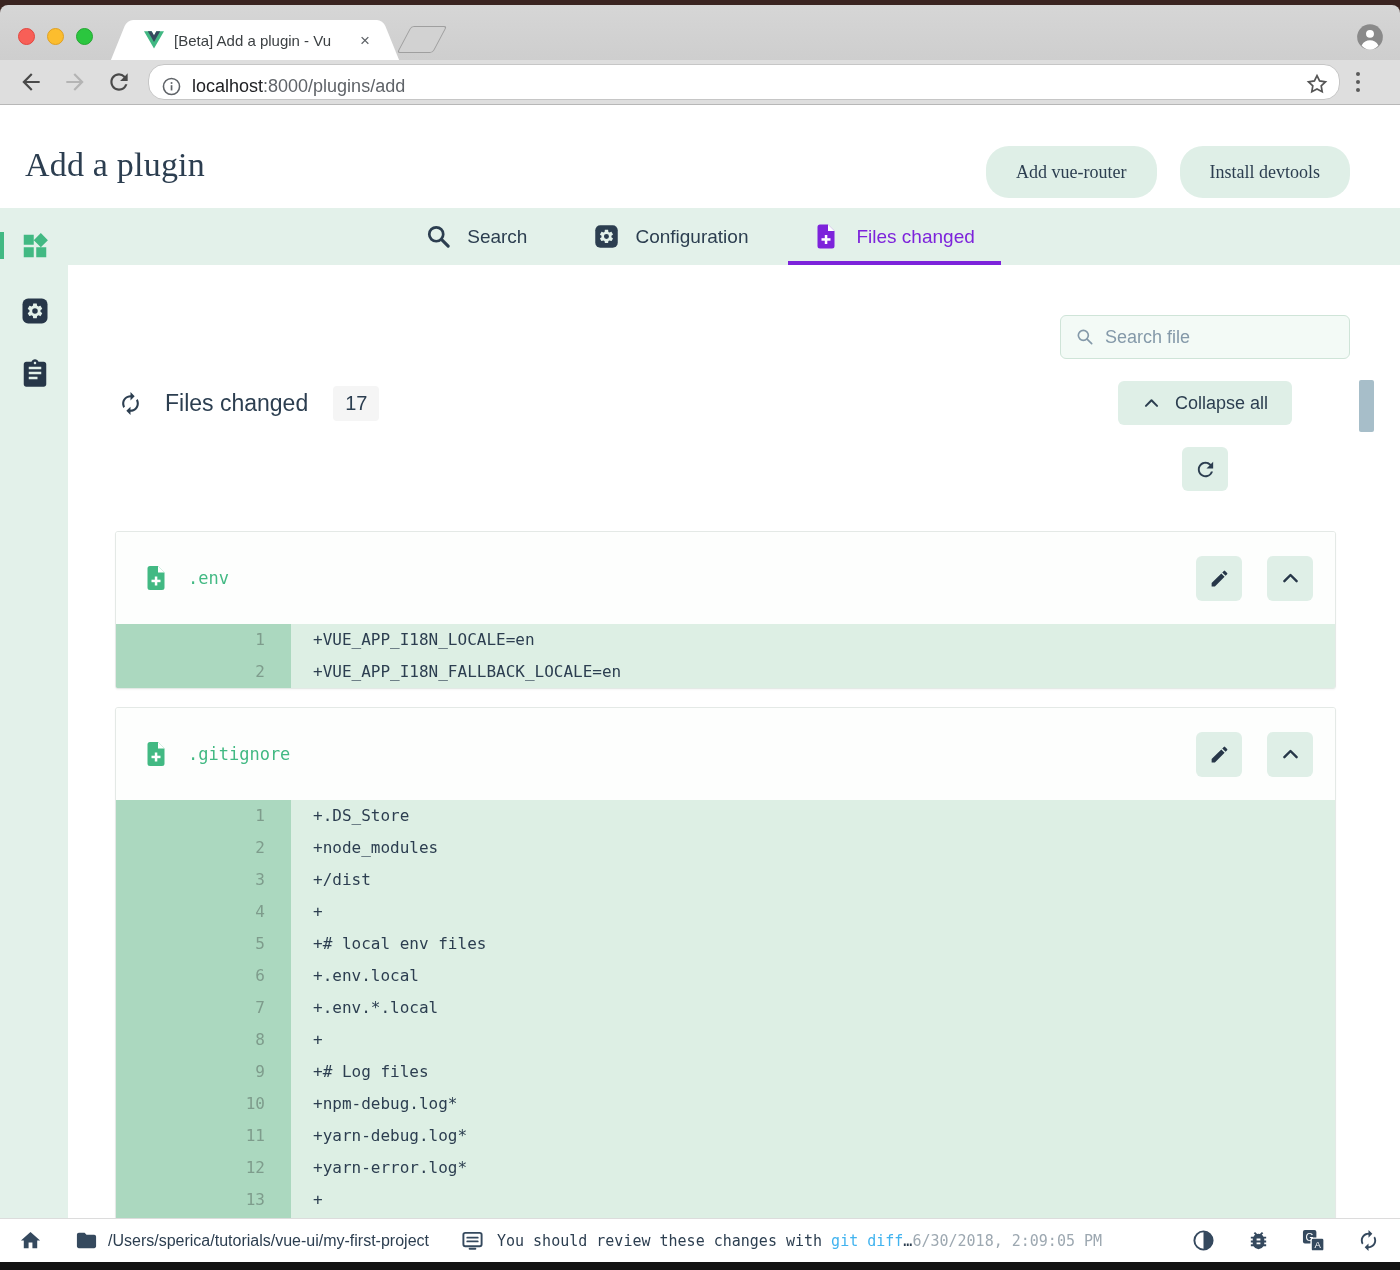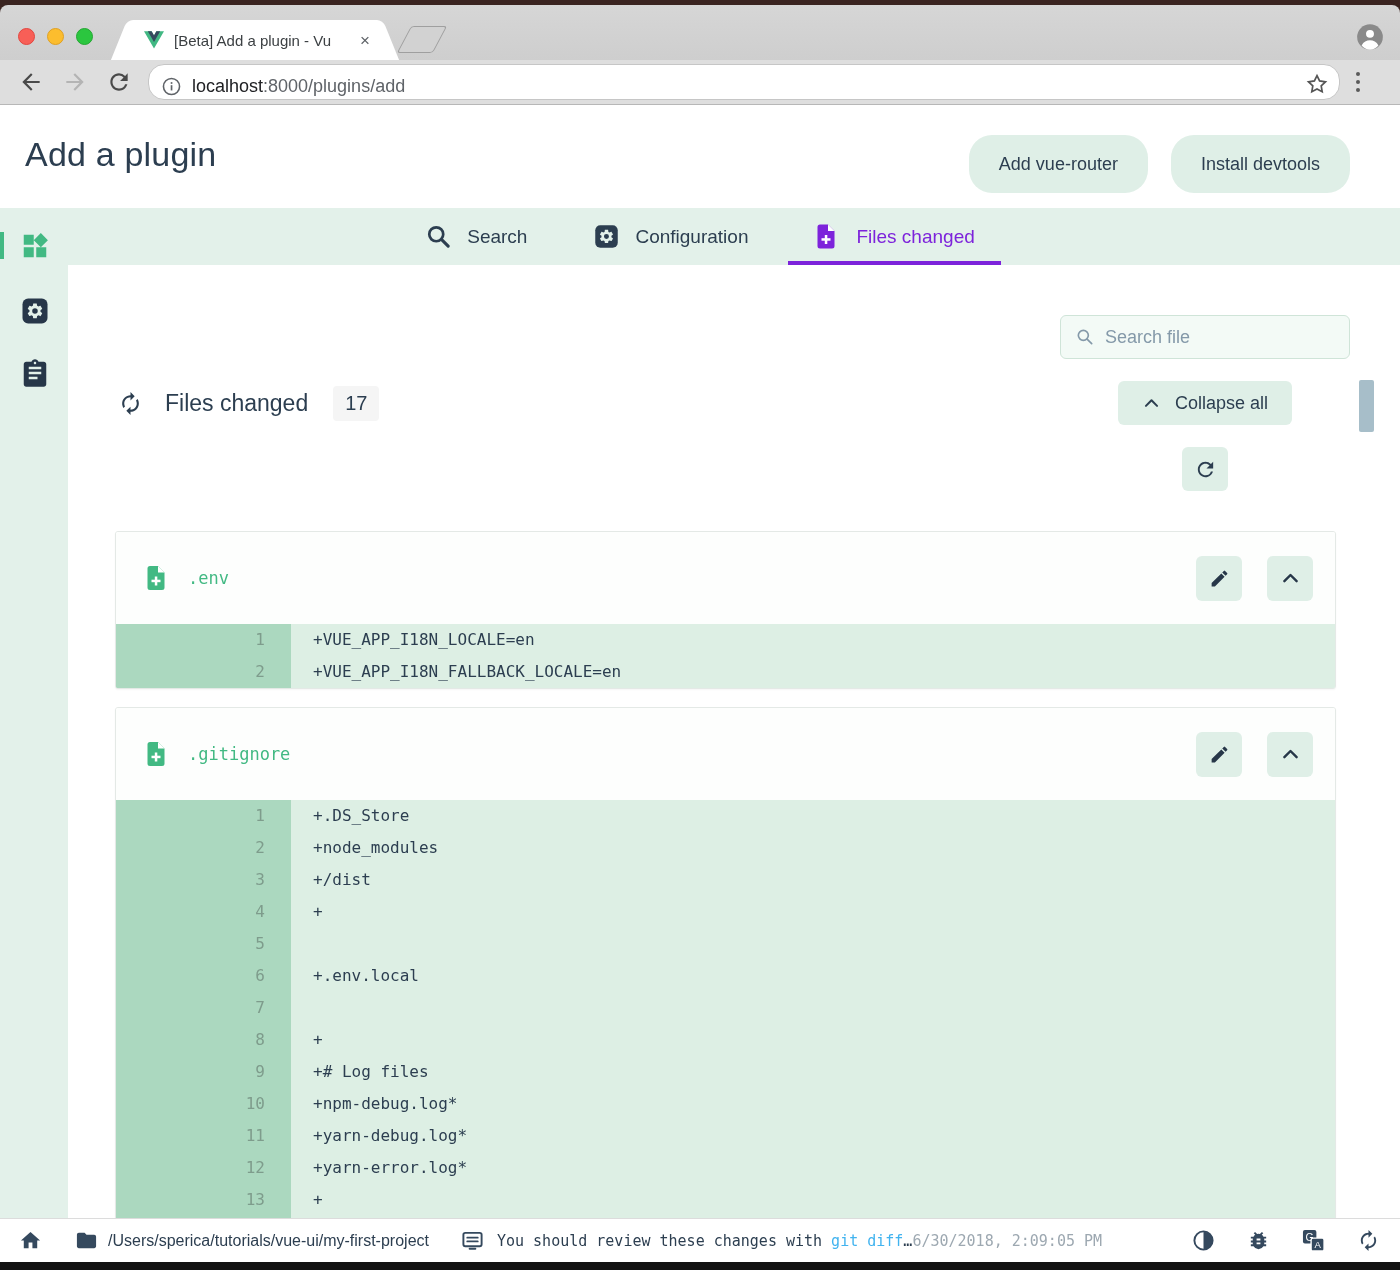--- a/index.html
+++ b/index.html
@@ -33,24 +33,24 @@
     border-radius:16px; display:flex; align-items:center; padding:8px 10px 0 12px; gap:10px; }
   .omni-text { font-size:18px; color:#202124; white-space:nowrap; }
   .omni-text .path { color:#5f6368; }
   .star { margin-left:auto; }
   .menu-dots { margin-left:16px; display:flex; flex-direction:column; gap:4px; }
   .menu-dots i { width:4px; height:4px; border-radius:50%; background:#5a5a5a; display:block;}
 
   
   .app { position:absolute; left:0; top:105px; width:1400px; height:1157px; background:#fff; }
 
-  .app-header { position:absolute; left:0; top:0; width:100%; height:103px; background:#fff; }
+  .app-header { position:absolute; left:0; top:11px; width:100%; height:103px; background:#fff;font-family:Liberation Serif, serif; }
   .page-title { position:absolute; left:25px; top:30px; font-size:34px; font-weight:400; color:#2c3e50; letter-spacing:.2px;}
   .header-actions { position:absolute; right:50px; top:30px; display:flex; gap:23px; }
-  .pill-btn { height:58px; padding:16px 30px; border:none; border-radius:23px; background:#dfefe7;
+  .pill-btn { height:52px; padding:16px 30px; border:none; border-radius:23px; background:#dfefe7;
     color:#2c3e50; font-size:18px; font-family:inherit; cursor:pointer; }
 
   .tab-bar { position:absolute; left:0; top:103px; width:100%; height:57px; background:#e3f1ea;
     display:flex; justify-content:center; align-items:stretch; gap:14px; }
   .tab-item { display:flex; align-items:center; gap:15px; padding:0 26px; color:#2c3e50;
     font-size:19px; position:relative; cursor:pointer; }
   .tab-item .t-icon { width:27px; height:27px; display:flex; }
   .tab-item.active { color:#7d23db; }
   .tab-item.active::after { content:''; position:absolute; left:0; right:0; bottom:0; height:4px; background:#7d23db; }
 
@@ -369,29 +369,31 @@
     <span class="code">+/dist</span>
   </div>
 
   <div class="diff-row">
     <span class="ln">4</span>
     <span class="code">+</span>
   </div>
 
   <div class="diff-row">
     <span class="ln">5</span>
+    <span class="code">+# local env files</span>
   </div>
 
   <div class="diff-row">
     <span class="ln">6</span>
     <span class="code">+.env.local</span>
   </div>
 
   <div class="diff-row">
     <span class="ln">7</span>
+    <span class="code">+.env.*.local</span>
   </div>
 
   <div class="diff-row">
     <span class="ln">8</span>
     <span class="code">+</span>
   </div>
 
   <div class="diff-row">
     <span class="ln">9</span>
     <span class="code">+# Log files</span>

